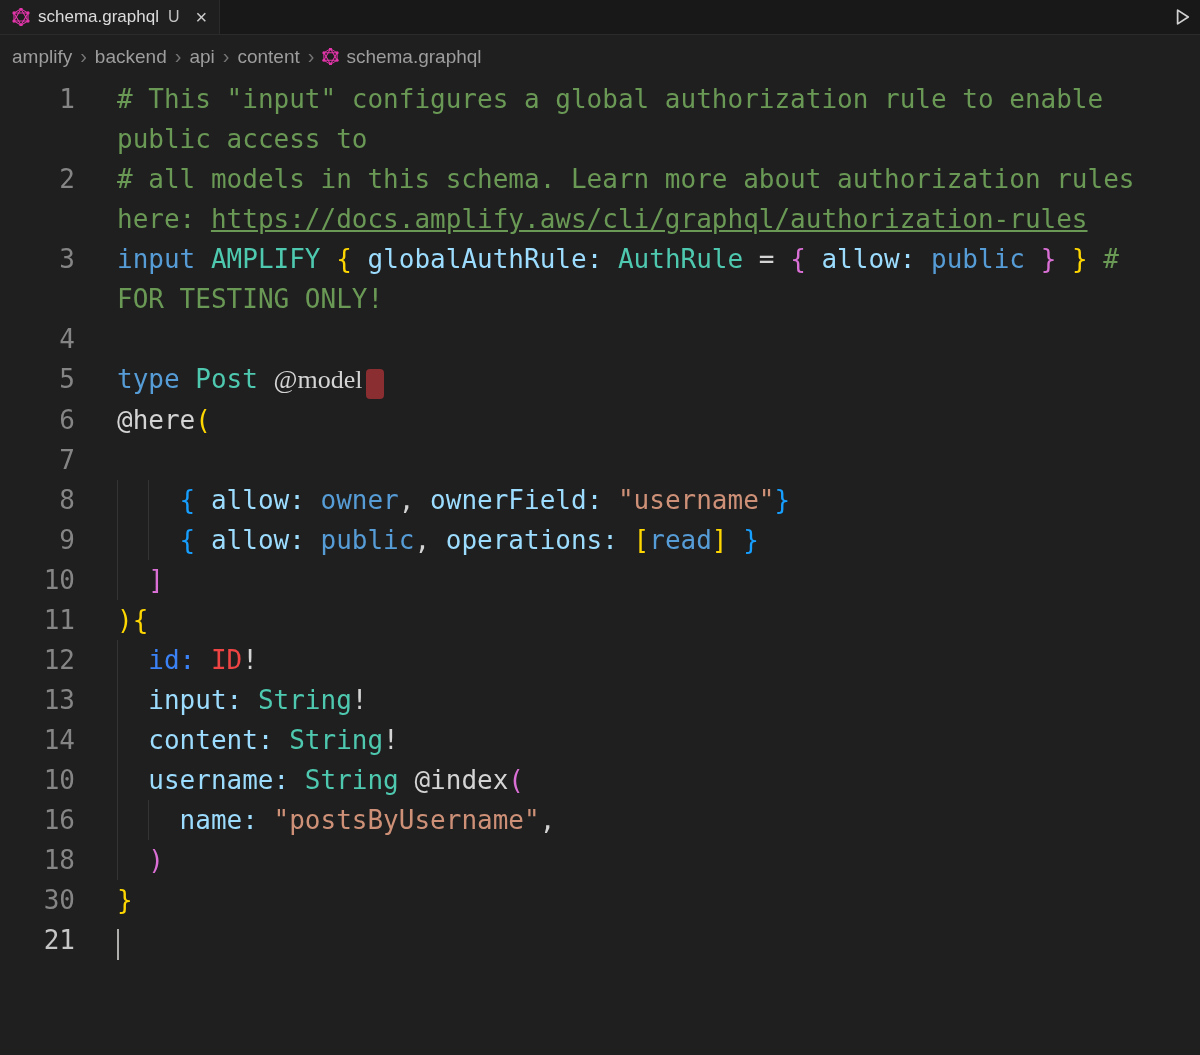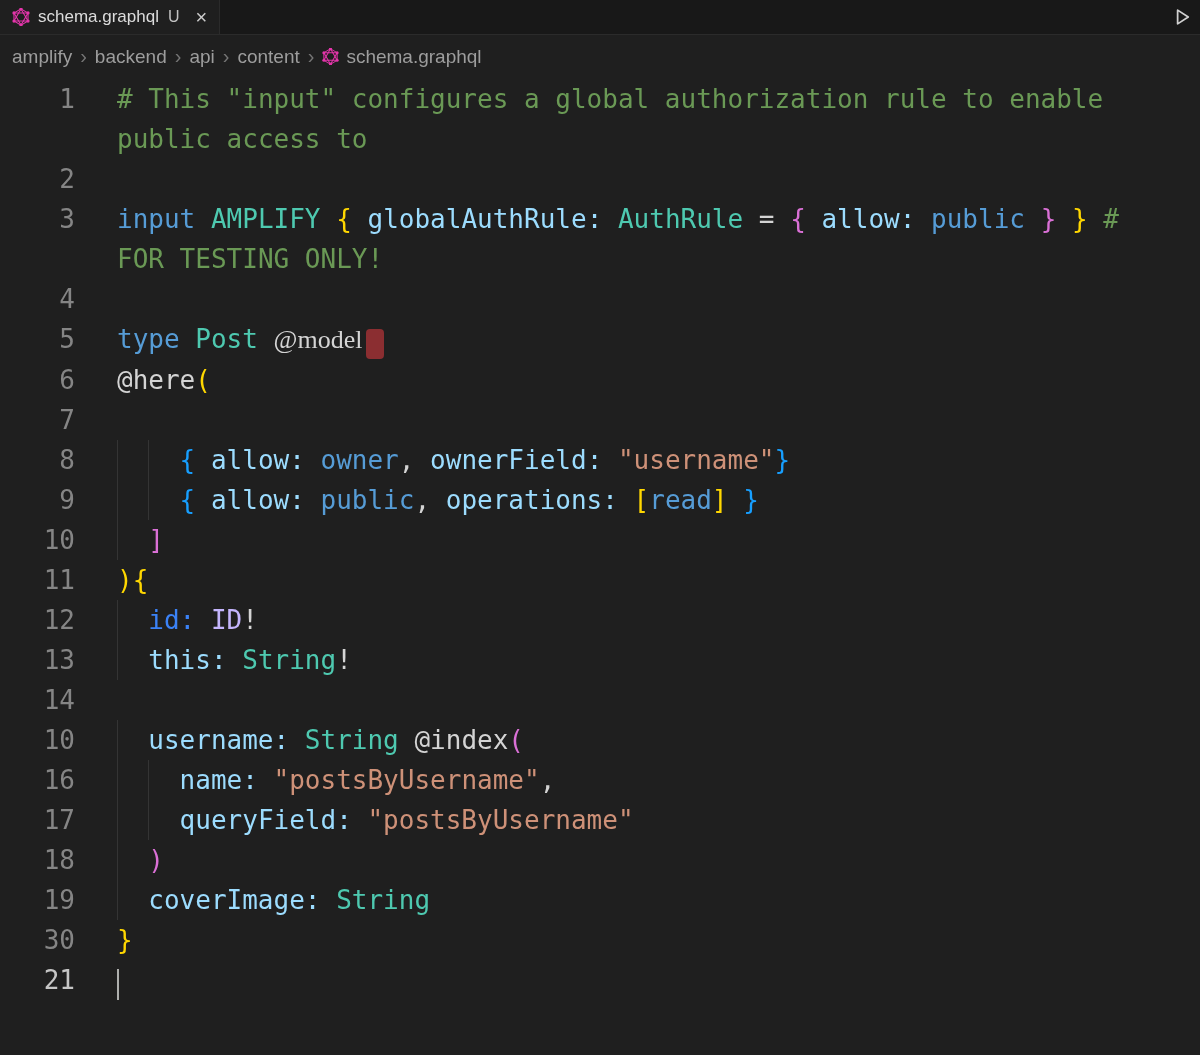--- a/index.html
+++ b/index.html
@@ -145,20 +145,21 @@
     </span>
   </div>
 
 <div class="editor" id="editor">
     <div class="line">
       <div class="gutter">1</div>
       <div class="code" style="padding-left: 0ch;"><span style="color: rgb(106, 153, 85);"># This "input" configures a global authorization rule to enable public access to</span></div>
     </div>
     <div class="line">
       <div class="gutter">2</div>
+      <div class="code" style="padding-left: 0ch;"><span style="color: rgb(106, 153, 85);"># all models in this schema. Learn more about authorization rules here: </span><span class="underline" style="color: rgb(106, 153, 85);">https://docs.amplify.aws/cli/graphql/authorization-rules</span></div>
     </div>
     <div class="line">
       <div class="gutter">3</div>
       <div class="code" style="padding-left: 0ch;"><span style="color: rgb(86, 156, 214);">input</span><span style="color: rgb(212, 212, 212);"> </span><span style="color: rgb(78, 201, 176);">AMPLIFY</span><span style="color: rgb(212, 212, 212);"> </span><span style="color: rgb(255, 215, 0);">{</span><span style="color: rgb(212, 212, 212);"> </span><span style="color: rgb(156, 220, 254);">globalAuthRule:</span><span style="color: rgb(212, 212, 212);"> </span><span style="color: rgb(78, 201, 176);">AuthRule</span><span style="color: rgb(212, 212, 212);"> </span><span style="color: rgb(212, 212, 212);">=</span><span style="color: rgb(212, 212, 212);"> </span><span style="color: rgb(218, 112, 214);">{</span><span style="color: rgb(212, 212, 212);"> </span><span style="color: rgb(156, 220, 254);">allow:</span><span style="color: rgb(212, 212, 212);"> </span><span style="color: rgb(86, 156, 214);">public</span><span style="color: rgb(212, 212, 212);"> </span><span style="color: rgb(218, 112, 214);">}</span><span style="color: rgb(212, 212, 212);"> </span><span style="color: rgb(255, 215, 0);">}</span><span style="color: rgb(212, 212, 212);"> </span><span style="color: rgb(106, 153, 85);"># FOR TESTING ONLY!</span></div>
     </div>
     <div class="line">
       <div class="gutter">4</div>
       <div class="code" style="padding-left: 0ch;"></div>
     </div>
     <div class="line">
@@ -183,50 +184,43 @@
     <div class="line">
       <div class="gutter">10</div>
       <div class="code" style="padding-left: 2ch;"><span class="guide" style="left: 0ch;"></span><span style="color: rgb(218, 112, 214);">]</span></div>
     </div>
     <div class="line">
       <div class="gutter">11</div>
       <div class="code" style="padding-left: 0ch;"><span style="color: rgb(255, 215, 0);">)</span><span style="color: rgb(255, 215, 0);">{</span></div>
     </div>
     <div class="line">
       <div class="gutter">12</div>
-      <div class="code" style="padding-left: 2ch;"><span class="guide" style="left: 0ch;"></span><span style="color: #3b82f6;">id:</span><span style="color: rgb(212, 212, 212);"> </span><span style="color: #c4b5fd;">ID</span><span style="color: rgb(212, 212, 212);">!</span></div>
+      <div class="code" style="padding-left: 2ch;"><span class="guide" style="left: 0ch;"></span><span style="color: #3b82f6;">id:</span><span style="color: rgb(212, 212, 212);"> </span><span style="color: #ef4444;">ID</span><span style="color: rgb(212, 212, 212);">!</span></div>
     </div>
     <div class="line">
       <div class="gutter">13</div>
-      <div class="code" style="padding-left: 2ch;"><span class="guide" style="left: 0ch;"></span><span style="color: rgb(156, 220, 254);">this:</span><span style="color: rgb(212, 212, 212);"> </span><span style="color: rgb(78, 201, 176);">String</span><span style="color: rgb(212, 212, 212);">!</span></div>
+      <div class="code" style="padding-left: 2ch;"><span class="guide" style="left: 0ch;"></span><span style="color: rgb(156, 220, 254);">input:</span><span style="color: rgb(212, 212, 212);"> </span><span style="color: rgb(78, 201, 176);">String</span><span style="color: rgb(212, 212, 212);">!</span></div>
     </div>
     <div class="line">
       <div class="gutter">14</div>
+      <div class="code" style="padding-left: 2ch;"><span class="guide" style="left: 0ch;"></span><span style="color: rgb(156, 220, 254);">content:</span><span style="color: rgb(212, 212, 212);"> </span><span style="color: rgb(78, 201, 176);">String</span><span style="color: rgb(212, 212, 212);">!</span></div>
     </div>
     <div class="line">
       <div class="gutter">10</div>
       <div class="code" style="padding-left: 2ch;"><span class="guide" style="left: 0ch;"></span><span style="color: rgb(156, 220, 254);">username:</span><span style="color: rgb(212, 212, 212);"> </span><span style="color: rgb(78, 201, 176);">String</span><span style="color: rgb(212, 212, 212);"> </span><span style="color: rgb(212, 212, 212);">@index</span><span style="color: rgb(218, 112, 214);">(</span></div>
     </div>
     <div class="line">
       <div class="gutter">16</div>
       <div class="code" style="padding-left: 4ch;"><span class="guide" style="left: 0ch;"></span><span class="guide" style="left: 2ch;"></span><span style="color: rgb(156, 220, 254);">name:</span><span style="color: rgb(212, 212, 212);"> </span><span style="color: rgb(206, 145, 120);">"postsByUsername"</span><span style="color: rgb(212, 212, 212);">,</span></div>
     </div>
     <div class="line">
-      <div class="gutter">17</div>
-      <div class="code" style="padding-left: 4ch;"><span class="guide" style="left: 0ch;"></span><span class="guide" style="left: 2ch;"></span><span style="color: rgb(156, 220, 254);">queryField:</span><span style="color: rgb(212, 212, 212);"> </span><span style="color: rgb(206, 145, 120);">"postsByUsername"</span></div>
-    </div>
-    <div class="line">
       <div class="gutter">18</div>
       <div class="code" style="padding-left: 2ch;"><span class="guide" style="left: 0ch;"></span><span style="color: rgb(218, 112, 214);">)</span></div>
     </div>
     <div class="line">
-      <div class="gutter">19</div>
-      <div class="code" style="padding-left: 2ch;"><span class="guide" style="left: 0ch;"></span><span style="color: rgb(156, 220, 254);">coverImage:</span><span style="color: rgb(212, 212, 212);"> </span><span style="color: rgb(78, 201, 176);">String</span></div>
-    </div>
-    <div class="line">
       <div class="gutter">30</div>
       <div class="code" style="padding-left: 0ch;"><span style="color: rgb(255, 215, 0);">}</span></div>
     </div>
     <div class="line">
       <div class="gutter active">21</div>
       <div class="code" style="padding-left: 0ch;"><span class="cursor"></span></div>
     </div>
   </div>
 
 </body></html>

